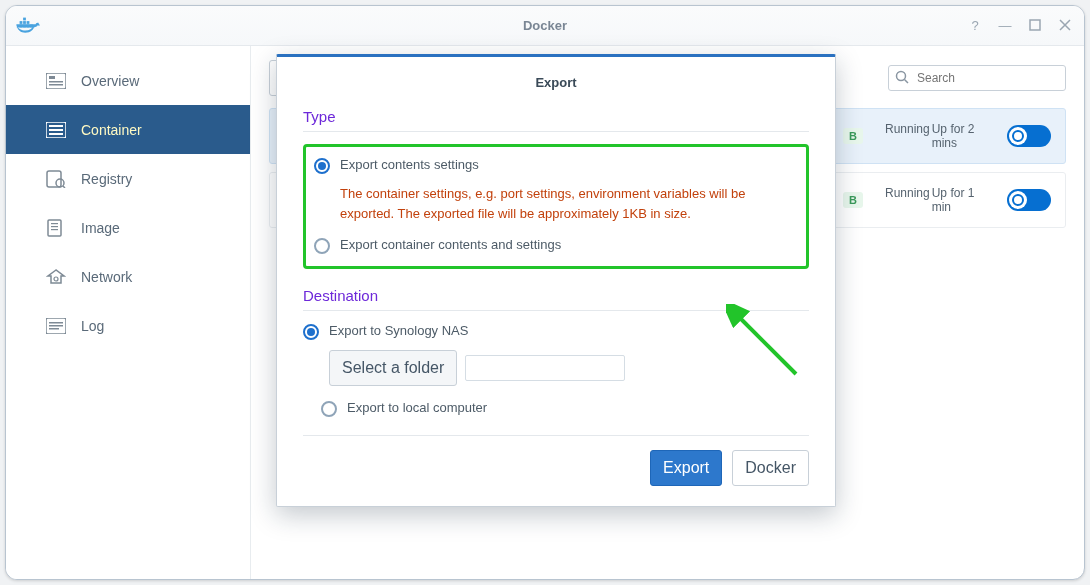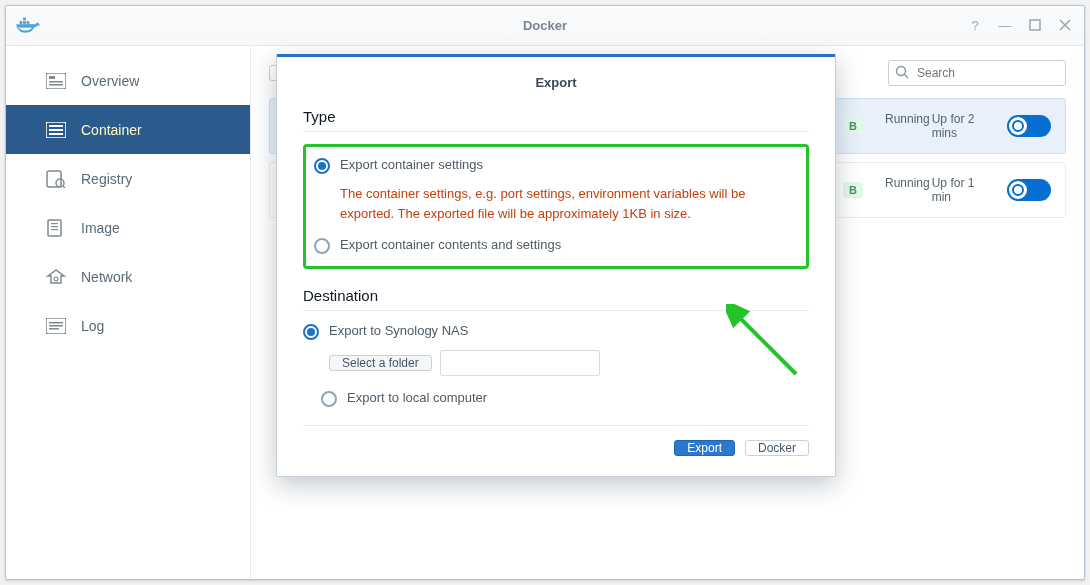--- a/index.html
+++ b/index.html
@@ -1,40 +1,40 @@
 <!DOCTYPE html>
 <html><head>
   <meta charset="utf-8">
   <style>
     * { box-sizing: border-box; margin: 0; padding: 0; font-family: -apple-system, "Segoe UI", Arial, sans-serif; }
     body { background: #f0f2f4; padding: 5px; }
     .window {
       width: 1080px; height: 575px; background: #fff;
-      border: 1px solid #b8c4d0; border-radius: 2px;
+      border: 1px solid #b8c4d0; border-radius: 12px;
       box-shadow: 0 1px 3px rgba(0,0,0,0.15); position: relative; overflow: hidden;
     }
     .titlebar {
       height: 40px; display: flex; align-items: center; position: relative;
       background: linear-gradient(#fafbfc, #f6f8fa); border-bottom: 1px solid #e5e9ed;
     }
     .titlebar-icon { width: 36px; display: flex; align-items: center; justify-content: center; padding-left: 8px; }
     .whale { width: 28px; height: 22px; }
     .window-title { position: absolute; left: 0; right: 0; text-align: center; font-size: 13px; color: #7a8694; font-weight: 600; pointer-events: none; }
     .win-controls { position: absolute; right: 8px; top: 8px; display: flex; gap: 8px; }
     .win-btn { width: 22px; height: 22px; display: flex; align-items: center; justify-content: center; color: #9aa6b2; font-size: 13px; cursor: pointer; }
     .content { display: flex; height: calc(100% - 40px); }
     .sidebar { width: 245px; background: #fff; border-right: 1px solid #e8ecef; padding-top: 10px; }
     .nav-item { display: flex; align-items: center; height: 49px; padding-left: 40px; gap: 15px; color: #5a6a79; font-size: 14px; cursor: pointer; }
     .nav-item.active { background: #2a5b8c; color: #fef9c3; }
     .nav-icon { width: 20px; height: 18px; display: flex; align-items: center; justify-content: center; }
     .main { flex: 1; position: relative; padding: 14px 18px; }
     .toolbar { display: flex; align-items: center; gap: 10px; }
     .btn {
-      height: 16px; padding: 0 12px; background: #fff; border: 1px solid #c8d0d8; border-radius: 3px;
-      color: #455666; font-size: 12px; display: inline-flex; align-items: center; gap: 4px; cursor: pointer;
+      height: 36px; padding: 0 12px; background: #fff; border: 1px solid #c8d0d8; border-radius: 3px;
+      color: #455666; font-size: 16px; display: inline-flex; align-items: center; gap: 4px; cursor: pointer;
     }
     .btn.disabled { color: #aab4be; cursor: default; }
     .btn.primary { background: #2d78cc; border-color: #1e66b8; color: #fff; }
     .caret { width: 0; height: 0; border-left: 4px solid transparent; border-right: 4px solid transparent; border-top: 5px solid currentColor; margin-left: 2px; }
     .search-wrap { margin-left: auto; position: relative; }
     .search-wrap input {
       width: 178px; height: 26px; padding: 0 8px 0 28px; border: 1px solid #c8d0d8; border-radius: 3px;
       font-size: 12px; color: #555; outline: none;
     }
     .search-icon { position: absolute; left: 7px; top: 5px; color: #8a96a2; }
@@ -49,21 +49,21 @@
     .toggle { width: 44px; height: 22px; background: #066fd1; border-radius: 11px; position: relative; cursor: pointer; }
     .toggle-knob { width: 18px; height: 18px; background: #fff; border-radius: 9px; position: absolute; top: 2px; left: 2px; display:flex; align-items:center; justify-content:center;}
     .toggle-knob::after { content:""; width:8px; height:8px; border:2px solid #066fd1; border-radius:50%; }
 
     .modal {
       position: absolute; left: 270px; top: 48px; width: 560px; background: #fff;
       border: 1px solid #c8d0d8; border-top: 3px solid #2a71c0; border-radius: 2px;
       box-shadow: 0 8px 26px rgba(20,40,60,0.25); padding: 18px 26px 20px;
     }
     .modal-title { text-align: center; font-size: 13px; font-weight: 700; color: #3a4a58; margin-bottom: 18px; }
-    .section-title { font-size: 15px; color: #0f172a; border-bottom: 1px solid #e4e8ec; padding-bottom: 6px; margin-bottom: 12px; }
+    .section-title { font-size: 15px; color: #6d28d9; border-bottom: 1px solid #e4e8ec; padding-bottom: 6px; margin-bottom: 12px; }
     .option-row { display: flex; gap: 10px; margin-bottom: 10px; }
     .radio { width: 16px; height: 16px; border: 2px solid #8fa4b8; border-radius: 50%; flex-shrink: 0; margin-top: 1px; cursor: pointer; position: relative; }
     .radio.checked { border-color: #1e70cd; }
     .radio.checked::after { content: ""; position: absolute; top: 2px; left: 2px; width: 8px; height: 8px; background: #1e70cd; border-radius: 50%; }
     .option-text { flex: 1; font-size: 13px; color: #4d5b67; }
     .option-desc { font-size: 13px; color: #c2410c; margin: 4px 0 14px 26px; line-height: 1.5; }
     .highlight-box { border: 3px solid #22c42a; border-radius: 4px; padding: 10px 8px 2px; margin-bottom: 18px; }
     .folder-row { display: flex; gap: 8px; margin: 6px 0 14px 26px; align-items: center; }
     .folder-row .btn { background:#f4f6f8; }
     .folder-input { width: 160px; height: 26px; border: 1px solid #d5dde4; border-radius: 2px; }
@@ -222,21 +222,21 @@
   </div>
 
   <div class="modal">
     <div class="modal-title">Export</div>
 
     <div class="section-title">Type</div>
 
     <div class="highlight-box">
       <div class="option-row">
         <div class="radio checked"></div>
-        <div class="option-text">Export container settings</div>
+        <div class="option-text">Export contents settings</div>
       </div>
       <div class="option-desc">The container settings, e.g. port settings, environment variables will be exported. The exported file will be approximately 1KB in size.</div>
 
       <div class="option-row">
         <div class="radio"></div>
         <div class="option-text">Export container contents and settings</div>
       </div>
     </div>
 
     <div class="section-title">Destination</div>

